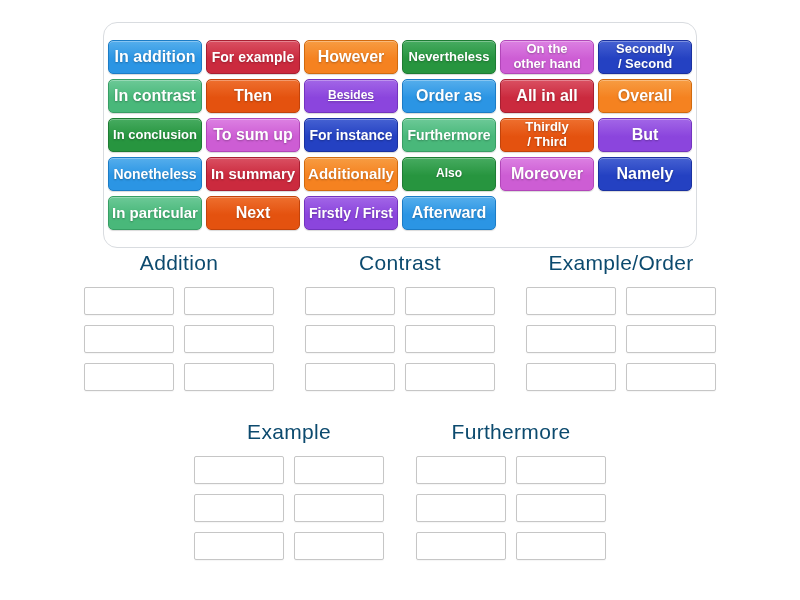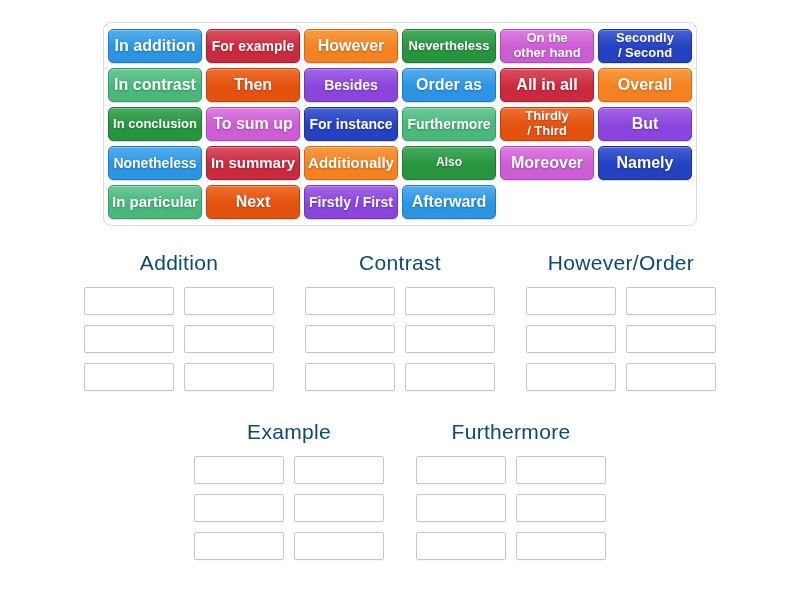--- a/index.html
+++ b/index.html
@@ -10,23 +10,23 @@
     font-family: "Liberation Sans", "DejaVu Sans", sans-serif;
     overflow: hidden;
   }
   .stage { position: relative; width: 800px; height: 600px; }
 
   
   .tray {
     position: absolute;
     left: 103px;
     top: 22px;
-    padding: 6px 4px;
+    padding: 17px 4px;
     border: 1px solid #d9dce0;
-    border-radius: 8px;
+    border-radius: 14px;
     background: #ffffff;
     display: grid;
     grid-template-columns: repeat(6, 94px);
     grid-auto-rows: 34px;
     gap: 5px 4px;
     justify-content: start;
   }
   .chip {
     border: 1px solid var(--edge);
     border-radius: 5px;
@@ -109,21 +109,21 @@
         <span class="chip-label" style="font-size: 13px;">Secondly
 / Second</span>
       </div>
       <div class="chip" style="--top: #6cc997; --base: #49b87a; --edge: #379e64;">
         <span class="chip-label" style="font-size: 16px;">In contrast</span>
       </div>
       <div class="chip" style="--top: #ee6f2e; --base: #e4520f; --edge: #c2430a;">
         <span class="chip-label" style="font-size: 16px;">Then</span>
       </div>
       <div class="chip" style="--top: #a266e7; --base: #8b45dd; --edge: #7334bf;">
-        <span class="chip-label" style="font-size: 14px;">Besides</span>
+        <span class="chip-label" style="font-size: 12px; text-decoration: underline;">Besides</span>
       </div>
       <div class="chip" style="--top: #55aeec; --base: #2b95e4; --edge: #1b7cc6;">
         <span class="chip-label" style="font-size: 16px;">Order as</span>
       </div>
       <div class="chip" style="--top: #da5062; --base: #cb2a3e; --edge: #a81f31;">
         <span class="chip-label" style="font-size: 16px;">All in all</span>
       </div>
       <div class="chip" style="--top: #f79c42; --base: #f58220; --edge: #d16a0e;">
         <span class="chip-label" style="font-size: 16px;">Overall</span>
       </div>
@@ -195,21 +195,21 @@
           <div class="slots">
             <div class="slot"></div>
             <div class="slot"></div>
             <div class="slot"></div>
             <div class="slot"></div>
             <div class="slot"></div>
             <div class="slot"></div>
           </div>
         </div>
         <div class="group">
-          <div class="group-title">However/Order</div>
+          <div class="group-title">Example/Order</div>
           <div class="slots">
             <div class="slot"></div>
             <div class="slot"></div>
             <div class="slot"></div>
             <div class="slot"></div>
             <div class="slot"></div>
             <div class="slot"></div>
           </div>
         </div>
       </div>

